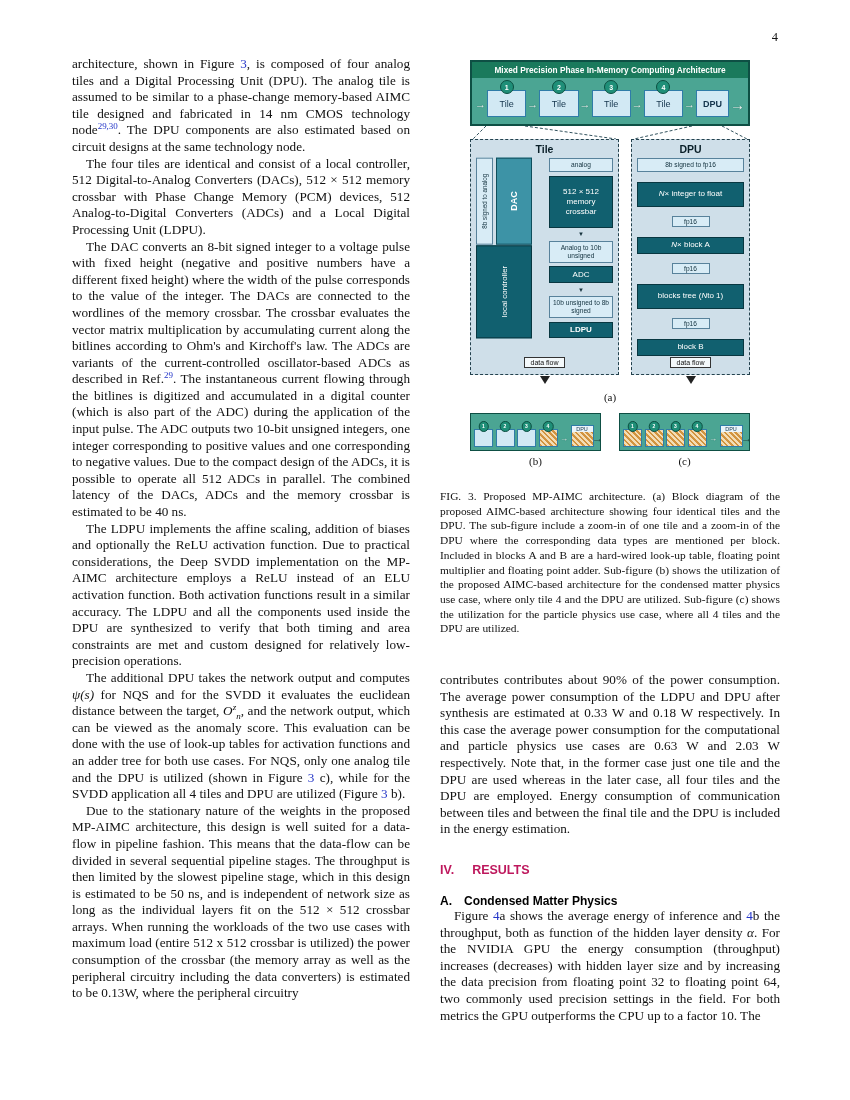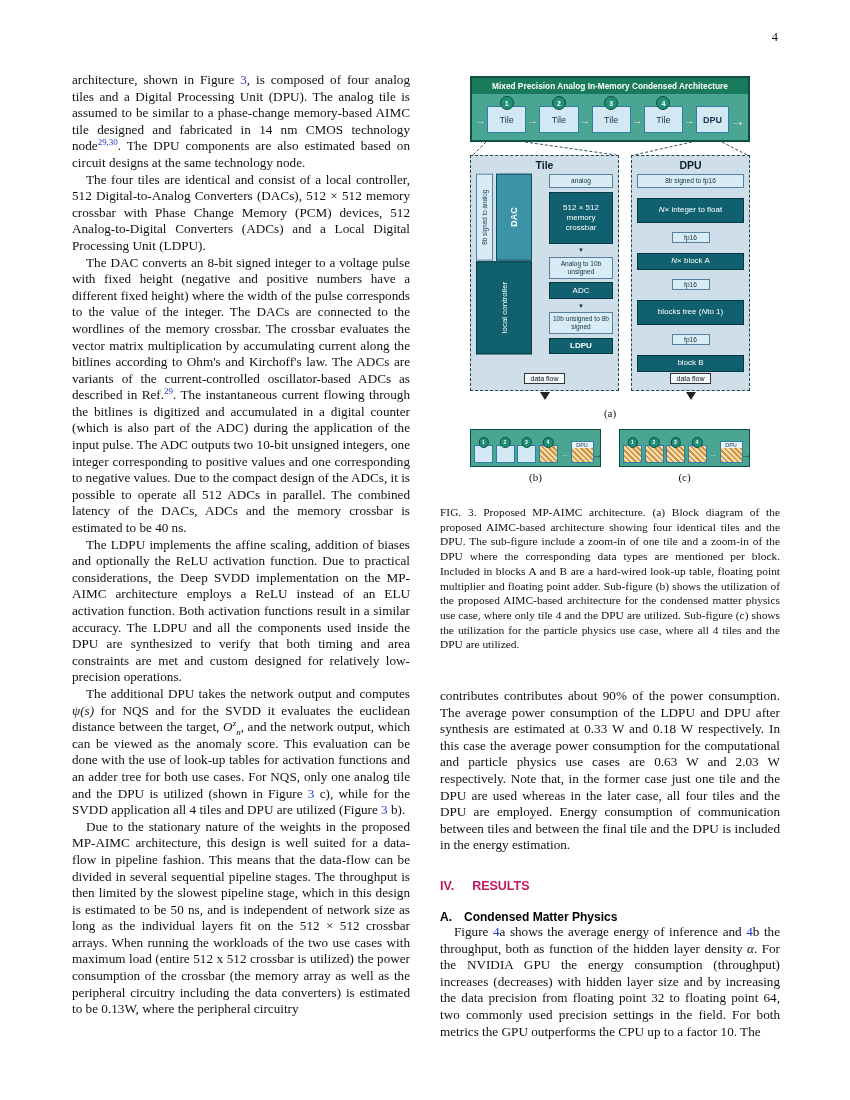--- a/index.html
+++ b/index.html
@@ -1,20 +1,20 @@
 <!DOCTYPE html>
 <html><head>
 <meta charset="utf-8">
 <style>
   html,body { margin:0; padding:0; background:#ffffff; }
   .page { position:relative; width:850px; height:1100px; background:#fff; overflow:hidden;
           font-family:"Liberation Serif", serif; color:#111; }
   .pagenum { position:absolute; top:30px; right:72px; font-size:12.5px; }
 
-  .col { position:absolute; top:72px; width:338px; }
+  .col { position:absolute; top:56px; width:338px; }
   .col-left  { left:72px; }
   .col-right { left:440px; width:340px; }
 
   .para { margin:0; text-align:justify; font-size:13.2px; line-height:16.6px; }
   .para.indent { text-indent:14px; }
   .link    { color:#2335c8; }
   .suplink { color:#2335c8; vertical-align:super; font-size:68%; line-height:0; }
   .sup { vertical-align:super; font-size:68%; line-height:0; }
   .sub { vertical-align:sub;   font-size:68%; line-height:0; }
   .it  { font-style:italic; }
@@ -110,21 +110,21 @@
       <p class="para indent"><span>The LDPU implements the affine scaling, addition of biases and optionally the ReLU activation function. Due to practical considerations, the Deep SVDD implementation on the MP-AIMC architecture employs a ReLU instead of an ELU activation function. Both activation functions result in a similar accuracy. The LDPU and all the components used inside the DPU are synthesized to verify that both timing and area constraints are met and custom designed for relatively low-precision operations.</span></p>
       <p class="para indent"><span>The additional DPU takes the network output and computes </span><span class="it">ψ(s)</span><span> for NQS and for the SVDD it evaluates the euclidean distance between the target, </span><span class="it">O</span><span class="sup it">z</span><span class="sub it">n</span><span>, and the network output, which can be viewed as the anomaly score. This evaluation can be done with the use of look-up tables for activation functions and an adder tree for both use cases. For NQS, only one analog tile and the DPU is utilized (shown in Figure </span><span class="link">3</span><span> c), while for the SVDD application all 4 tiles and DPU are utilized (Figure </span><span class="link">3</span><span> b).</span></p>
       <p class="para indent"><span>Due to the stationary nature of the weights in the proposed MP-AIMC architecture, this design is well suited for a data-flow in pipeline fashion. This means that the data-flow can be divided in several sequential pipeline stages. The throughput is then limited by the slowest pipeline stage, which in this design is estimated to be 50 ns, and is independent of network size as long as the individual layers fit on the 512 × 512 crossbar arrays. When running the workloads of the two use cases with maximum load (entire 512 x 512 crossbar is utilized) the power consumption of the crossbar (the memory array as well as the peripheral circuitry including the data converters) is estimated to be 0.13W, where the peripheral circuitry</span></p>
     </div>
 
   <div class="col col-right">
 
     <div class="fig">
 
       <div class="arch">
-        <div class="arch-title">Mixed Precision Analog In-Memory Condensed Architecture</div>
+        <div class="arch-title">Mixed Precision Phase In-Memory Computing Architecture</div>
         <div class="arch-strip">
           <span class="strip-arrow"></span>
           <div class="tile-box">
             <span class="tile-circle">1</span>
             <span>Tile</span>
           </div>
           <span class="strip-arrow"></span>
           <div class="tile-box">
             <span class="tile-circle">2</span>
             <span>Tile</span>

